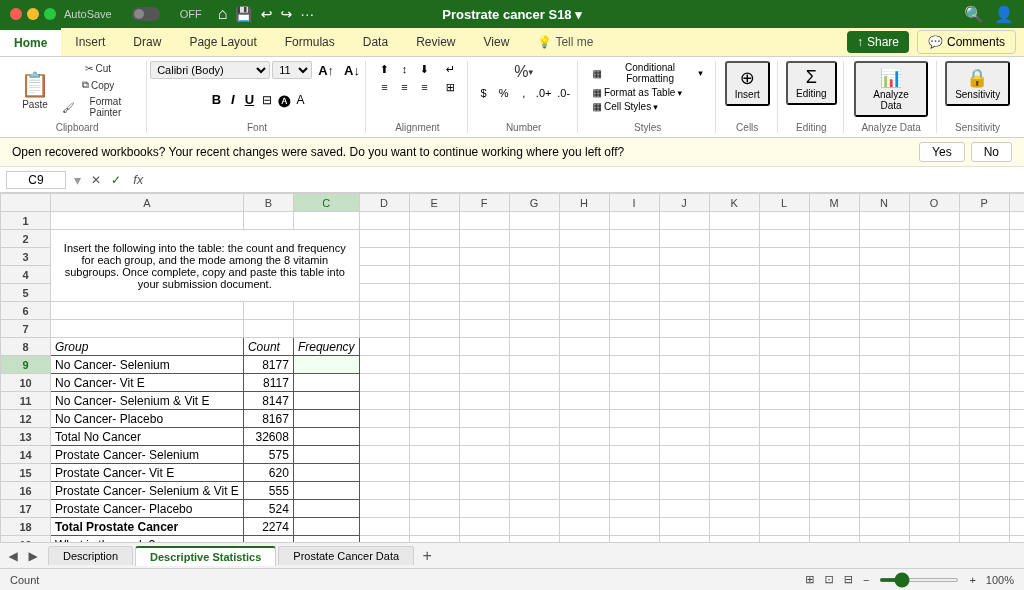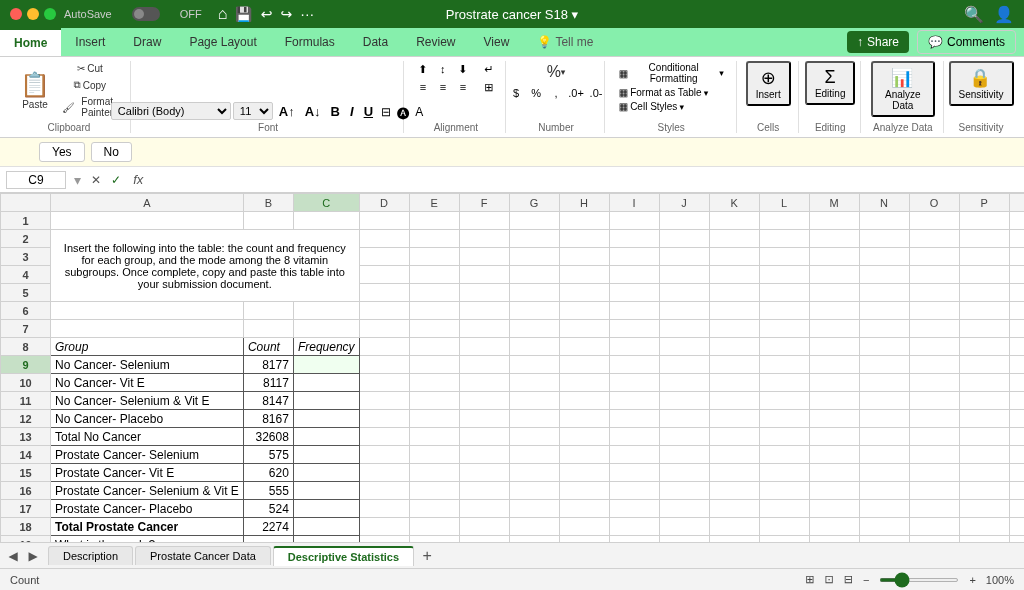--- a/index.html
+++ b/index.html
@@ -17,26 +17,26 @@
     }
     .title-bar-left { display: flex; align-items: center; gap: 8px; }
     .traffic-lights { display: flex; gap: 5px; }
     .tl { width: 12px; height: 12px; border-radius: 50%; }
     .tl-red { background: #ff5f57; }
     .tl-yellow { background: #ffbd2e; }
     .tl-green { background: #28c940; }
     .autosave { font-size: 11px; color: #ccc; display: flex; align-items: center; gap: 20px; }
     .toggle { width: 28px; height: 14px; background: #555; border-radius: 7px; display: inline-flex; align-items: center; padding: 0 2px; }
     .toggle-dot { width: 10px; height: 10px; background: #888; border-radius: 50%; }
-    .title-center { font-size: 13px; font-weight: 400; position: absolute; left: 50%; transform: translateX(-50%); }
+    .title-center { font-size: 13px; font-weight: 700; position: absolute; left: 50%; transform: translateX(-50%); }
     .title-bar-right { display: flex; gap: 10px; align-items: center; }
 
     
     .ribbon { background: #fff; border-bottom: 1px solid #d0d0d0; }
-    .ribbon-tabs { display: flex; background: #86efac; border-bottom: 1px solid #d0d0d0; }
+    .ribbon-tabs { display: flex; background: #fef9c3; border-bottom: 1px solid #d0d0d0; }
     .ribbon-tab {
       padding: 6px 14px;
       font-size: 12px;
       cursor: pointer;
       color: #333;
       border: none;
       background: none;
     }
     .ribbon-tab.active {
       background: #fff;
@@ -380,21 +380,21 @@
             <button class="rb-btn" style="flex-direction:row;gap:2px;">
               <span>🖌</span>
                 <span style="font-size:10px;">Format Painter</span>
             </button>
           </div>
         </div>
         <span class="ribbon-group-label">Clipboard</span>
       </div>
 
       <div class="ribbon-group" style="min-width:150px;">
-        <div class="ribbon-group-content" style="flex-direction:row;align-items:flex-end;gap:2px;">
+        <div class="ribbon-group-content" style="flex-direction:column;align-items:center;gap:12px;">
           <div class="font-row">
             <select class="font-select">
               <option>Calibri (Body)</option>
             </select>
             <select class="size-select">
               <option>11</option>
             </select>
             <button class="format-btn">A↑</button>
             <button class="format-btn">A↓</button>
           </div>
@@ -506,20 +506,21 @@
             <span style="font-size:18px;">🔒</span>
             <span style="font-size:10px;">Sensitivity</span>
           </button>
         </div>
         <span class="ribbon-group-label">Sensitivity</span>
       </div>
     </div>
   </div>
 
   <div class="notification-bar">
+    <span>Open recovered workbooks?  Your recent changes were saved. Do you want to continue working where you left off?</span>
     <div class="notif-buttons">
       <button class="notif-btn">Yes</button>
       <button class="notif-btn">No</button>
     </div>
   </div>
 
   <div class="formula-bar">
     <input class="cell-ref" value="C9" style="">
     <span style="color:#999;font-size:14px;margin:0 2px;">▾</span>
     <span style="color:#555;margin:0 2px;">✕</span>
@@ -947,22 +948,22 @@
       </table>
     </div>
   </div>
 
   <div class="sheet-tabs">
     <div class="nav-arrows">
       <button class="nav-arrow">◀</button>
       <button class="nav-arrow">▶</button>
     </div>
     <div class="sheet-tab">Description</div>
+    <div class="sheet-tab active">Descriptive Statistics</div>
     <div class="sheet-tab">Prostate Cancer Data</div>
-    <div class="sheet-tab active">Descriptive Statistics</div>
     <button class="add-sheet-btn">+</button>
   </div>
 
   <div class="status-bar">
     <span>Count</span>
     <div class="status-right">
       <span style="cursor:pointer;">⊞</span>
       <span style="cursor:pointer;">⊡</span>
       <span style="cursor:pointer;">⊟</span>
       <span style="cursor:pointer;">−</span>

